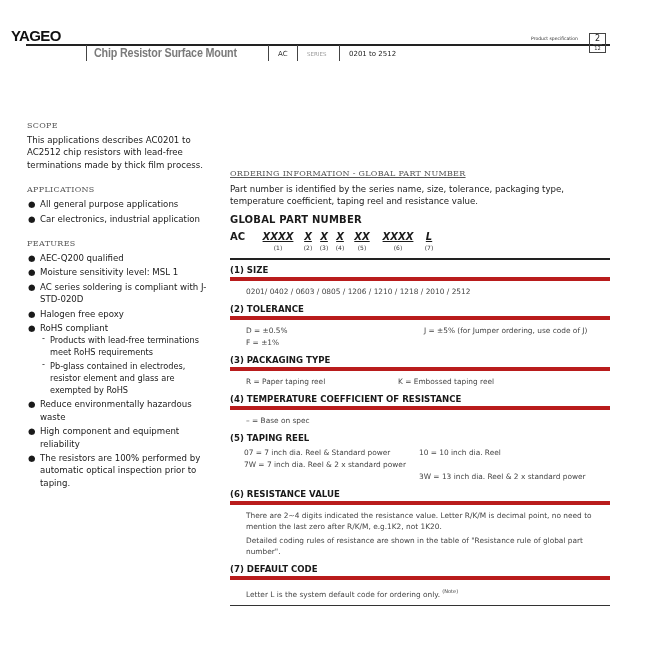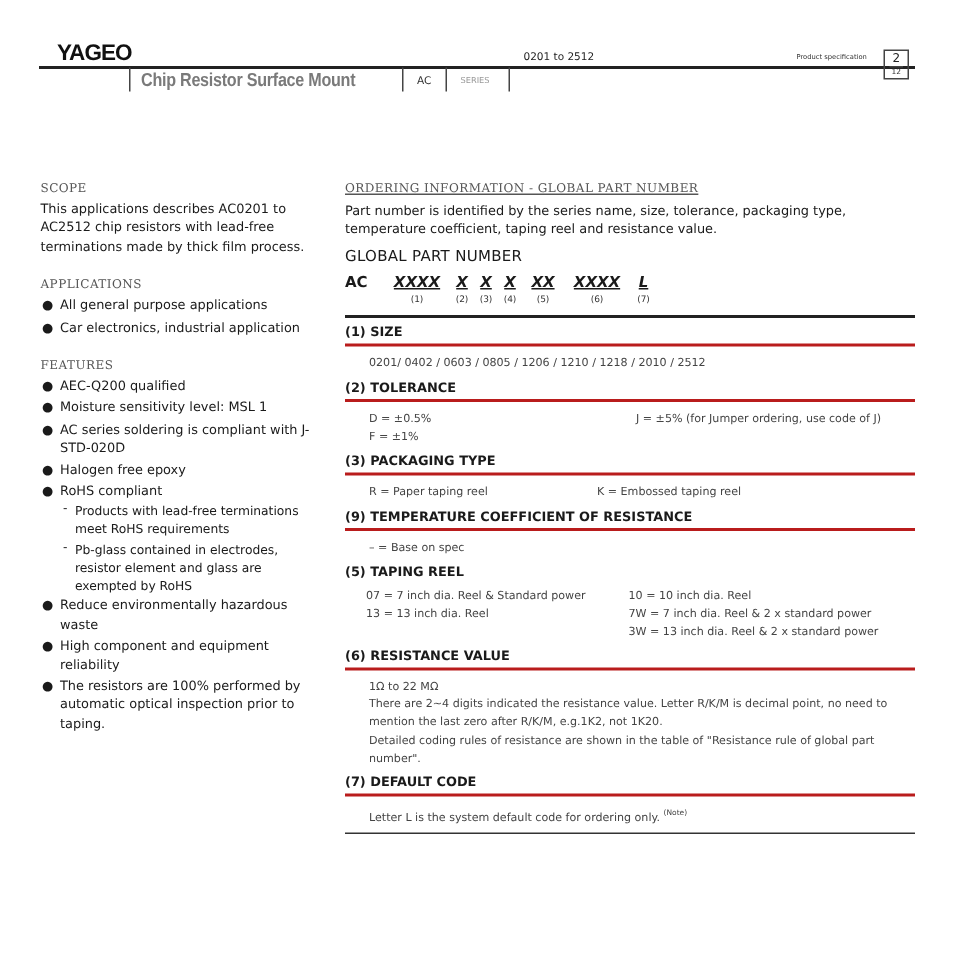--- a/index.html
+++ b/index.html
@@ -1,60 +1,60 @@
 <!DOCTYPE html>
 <html><head>
   <meta charset="utf-8">
   <style>
     * { margin: 0; padding: 0; box-sizing: border-box; }
     html, body { width: 650px; height: 650px; background: #ffffff; overflow: hidden; }
     body { font-family: "DejaVu Sans", sans-serif; color: #1a1a1a; position: relative; }
 
     
-    .logo { position: absolute; left: 38px; top: 27px; font-family: "Liberation Sans", sans-serif; font-weight: 900; font-size: 15px; letter-spacing: -0.6px; color: #111; }
+    .logo { position: absolute; left: 11px; top: 27px; font-family: "Liberation Sans", sans-serif; font-weight: 900; font-size: 15px; letter-spacing: -0.6px; color: #111; }
     .hdr-line { position: absolute; left: 26px; top: 44px; width: 584px; height: 1.5px; background: #222; }
     .hdr-vbar { position: absolute; top: 45px; height: 16px; width: 1px; background: #444; }
     .hdr-title { position: absolute; left: 94px; top: 46px; font-family: "Liberation Sans", sans-serif; font-weight: bold; font-size: 12.5px; color: #7a7a7a; letter-spacing: -0.2px; transform: scaleX(0.86); transform-origin: left; }
     .hdr-ac { position: absolute; left: 278px; top: 50px; font-size: 7px; color: #333; }
     .hdr-series { position: absolute; left: 307px; top: 51px; font-size: 5.5px; color: #999; }
-    .hdr-range { position: absolute; left: 349px; top: 34px; font-size: 7px; color: #222; }
+    .hdr-range { position: absolute; left: 349px; top: 50px; font-size: 7px; color: #222; }
     .prodspec { position: absolute; left: 531px; top: 36px; font-size: 4.5px; color: #333; }
     .pagebox { position: absolute; left: 589px; top: 33px; width: 17px; height: 20px; border: 1px solid #444; }
     .page-num { position: absolute; left: 0; top: 0; width: 100%; text-align: center; font-size: 8px; line-height: 9px; color: #222; }
     .page-sep { position: absolute; left: 3px; top: 10px; width: 9px; height: 1px; background: #444; }
     .page-total { position: absolute; left: 0; top: 11px; width: 100%; text-align: center; font-size: 5px; line-height: 7px; color: #333; }
 
     
     .left { position: absolute; left: 27px; top: 121px; width: 190px; }
     .sec-title { font-family: "DejaVu Serif", serif; font-size: 8px; color: #555; letter-spacing: 0.3px; margin-bottom: 4px; }
     .body-text { font-size: 8.6px; line-height: 12.4px; color: #1a1a1a; }
     .blk { margin-bottom: 14px; }
     ul.bul { list-style: none; }
     ul.bul > li { position: relative; padding-left: 13px; font-size: 8.6px; line-height: 12.4px; margin-bottom: 2px; }
     ul.bul > li .dot { position: absolute; left: 1px; top: 0; }
     ul.sub { list-style: none; margin-top: 1px; }
     ul.sub > li { position: relative; padding-left: 10px; font-size: 8.2px; line-height: 11.8px; margin-bottom: 2px; }
     ul.sub > li .sdot { position: absolute; left: 2px; top: -2px; }
 
     
     .right { position: absolute; left: 230px; top: 121px; width: 380px; }
-    .r-title { font-family: "DejaVu Serif", serif; font-size: 8px; color: #555; text-decoration: underline; letter-spacing: 0.3px; margin-bottom: 5px; }
+    .r-title { font-family: "DejaVu Serif", serif; font-size: 8px; color: #555; text-decoration: underline; letter-spacing: 0.3px; margin-bottom: 5px; margin-top: 48px; }
     .r-intro { font-size: 8.6px; line-height: 12.4px; margin-bottom: 6px; }
-    .gpn { font-weight: normal; font-size: 10px; letter-spacing: 0.2px; margin-bottom: 6px; }
+    .gpn { font-weight: bold; font-size: 10px; letter-spacing: 0.2px; margin-bottom: 6px; }
     .pn-row { display: flex; font-weight: bold; font-size: 10px; height: 13px; }
     .pn-row span { display: inline-block; text-align: center; }
     .pn-row .u { text-decoration: underline; font-style: italic; }
     .pn-idx { display: flex; font-size: 6px; color: #333; height: 10px; }
     .pn-idx span { display: inline-block; text-align: center; }
     .c0 { width: 26px; text-align: left !important; }
     .c1 { width: 44px; } .c2 { width: 16px; } .c3 { width: 16px; } .c4 { width: 16px; }
     .c5 { width: 28px; } .c6 { width: 44px; } .c7 { width: 18px; }
 
     .thick { height: 2px; background: #222; margin-top: 4px; margin-bottom: 5px; }
-    .sec-h { font-size: 8.6px; font-weight: 600; color: #1a1a1a; padding-bottom: 2px; border-bottom: 2px solid #b91c1c; margin-bottom: 5px; }
+    .sec-h { font-size: 8.6px; font-weight: 600; color: #1a1a1a; padding-bottom: 2px; border-bottom: 4px solid #b91c1c; margin-bottom: 5px; }
     .sec-body { padding-left: 16px; font-size: 7.4px; line-height: 12px; color: #444; margin-bottom: 6px; }
     .row2 { display: flex; }
     .row2 .a { width: 178px; }
     .taper .a { width: 175px; }
     .end-line { height: 1px; background: #333; margin-top: 4px; }
     sup { font-size: 5px; vertical-align: 4px; }
   </style>
 </head>
 <body>
 
@@ -150,42 +150,40 @@
   </div>
 
   <div class="sec-h">(3) PACKAGING TYPE</div>
   <div class="sec-body">
     <div class="row2">
         <span class="a" style="width:152px">R = Paper taping reel</span>
         <span>K = Embossed taping reel</span>
       </div>
   </div>
 
-  <div class="sec-h">(9) TEMPERATURE COEFFICIENT OF RESISTANCE</div>
+  <div class="sec-h">(4) TEMPERATURE COEFFICIENT OF RESISTANCE</div>
   <div class="sec-body">– = Base on spec</div>
 
   <div class="sec-h" style="border-bottom:none;margin-bottom:2px">(5) TAPING REEL</div>
   <div class="sec-body taper" style="padding-left:14px">
     <div class="row2">
         <span class="a">07 = 7 inch dia. Reel &amp; Standard power</span>
         <span>10 = 10 inch dia. Reel</span>
       </div>
     <div class="row2">
-        <span class="a">13 = 13 inch dia. Reel</span>
         <span>7W = 7 inch dia. Reel &amp; 2 x standard power</span>
       </div>
     <div class="row2">
         <span class="a"></span>
         <span>3W = 13 inch dia. Reel &amp; 2 x standard power</span>
       </div>
   </div>
 
   <div class="sec-h">(6) RESISTANCE VALUE</div>
   <div class="sec-body" style="line-height:11.5px">
-    <div>1Ω to 22 MΩ</div>
     <div>There are 2~4 digits indicated the resistance value. Letter R/K/M is decimal point, no need to mention the last zero after R/K/M, e.g.1K2, not 1K20.</div>
     <div style="margin-top:2px">Detailed coding rules of resistance are shown in the table of "Resistance rule of global part number".</div>
   </div>
 
   <div class="sec-h">(7) DEFAULT CODE</div>
   <div class="sec-body" style="margin-bottom:0">
     <span>Letter L is the system default code for ordering only.</span> <sup>(Note)</sup>
   </div>
   <div class="end-line"></div>
 </div>

